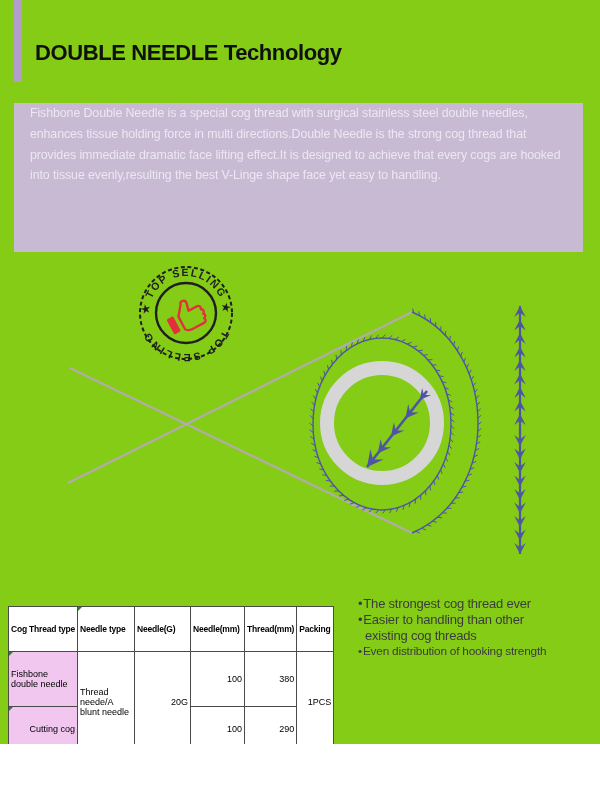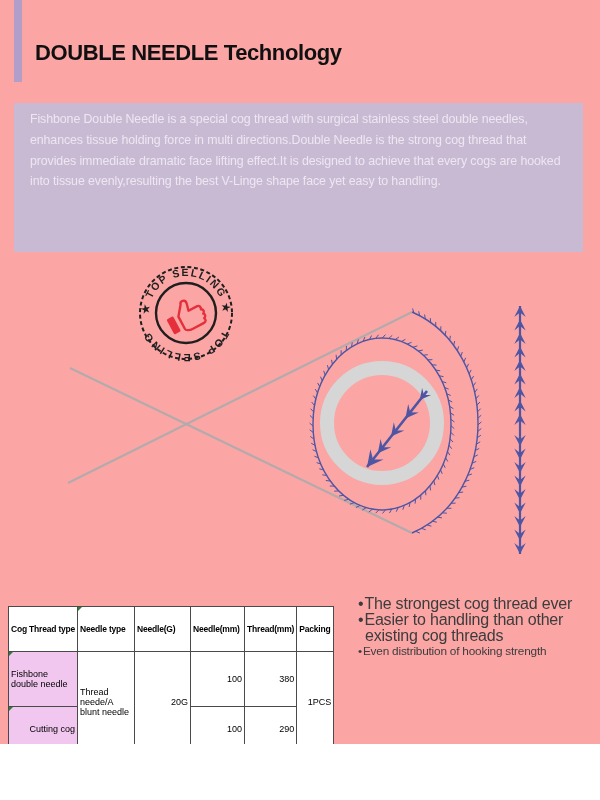--- a/index.html
+++ b/index.html
@@ -3,27 +3,27 @@
 <meta charset="utf-8">
 <style>
   :root{
     --accent:#b29fc9; --desc-bg:#c9bad3; --desc-text:#ece7f2;
     --pink:#f1c7ef; --stamp-red:#e5303c; --thread-blue:#4e55a3;
     --ring-gray:#d6d6d6; --line-gray:#b3abab; --stamp-black:#1f1f1f;
     --table-border:#4a4a4a; --text-dark:#3c3c3c;
   }
   *{margin:0;padding:0;box-sizing:border-box;}
   html,body{width:600px;height:800px;background:#fff;font-family:"Liberation Sans",sans-serif;}
-  #page{position:relative;width:600px;height:744px;background:#fca5a5;overflow:hidden;}
+  #page{position:relative;width:600px;height:744px;background:#84cc16;overflow:hidden;}
 
   .accent-bar{position:absolute;left:14px;top:0;width:8px;height:82px;background:var(--accent);}
   .page-title{position:absolute;left:35px;top:40px;font-size:22px;font-weight:bold;color:#101010;letter-spacing:-0.4px;}
 
   .desc-box{position:absolute;left:14px;top:103px;width:569px;height:149px;background:var(--desc-bg);
-    padding:6px 16px;color:var(--desc-text);font-size:12.4px;line-height:20.8px;letter-spacing:-0.1px;}
+    padding:0 16px;color:var(--desc-text);font-size:12.4px;line-height:20.8px;letter-spacing:-0.1px;}
 
   #illus{position:absolute;left:0;top:260px;width:600px;height:340px;}
   .gline{stroke:var(--line-gray);stroke-width:2.2;fill:none;}
   .ring{stroke:var(--ring-gray);stroke-width:14;fill:none;}
   .bluepath{stroke:var(--thread-blue);stroke-width:1.4;fill:none;}
   .cArrow{stroke:var(--thread-blue);stroke-width:2.6;}
   .vline{stroke:var(--thread-blue);stroke-width:2.2;}
   .barbset line{stroke:var(--thread-blue);stroke-width:1;}
   .darts path{fill:var(--thread-blue);}
   .stamp-ring{stroke:var(--stamp-black);fill:none;}
@@ -37,21 +37,21 @@
   table.spec th,table.spec td{border:1px solid var(--table-border);padding:17px 2px;overflow:hidden;}
   table.spec th{font-weight:bold;font-size:8.5px;text-align:left;height:13px;letter-spacing:-0.2px;white-space:nowrap;}
   table.spec td{height:24px;}
   td.pink{background:var(--pink);margin-left:24px;}
   td.ctr,th.ctr{text-align:right;}
   tr.stub td{height:7px;padding:0;}
   .flag{position:relative;}
   .flag::before{content:"";position:absolute;top:0;left:0;border-top:4px solid #2f7d32;border-right:4px solid transparent;}
 
   .features{position:absolute;left:358px;top:596px;width:240px;color:var(--text-dark);list-style:none;}
-  .features li{font-size:16px;line-height:16px;padding-left:7px;text-indent:-7px;white-space:pre-line;letter-spacing:-0.2px;}
+  .features li{font-size:13px;line-height:16px;padding-left:7px;text-indent:-7px;white-space:pre-line;letter-spacing:-0.2px;}
   .features li.sm{font-size:11.8px;line-height:15px;}
   .blt{margin-right:1px;}
 </style>
 </head>
 <body>
 
 <div id="page">
 
   <div class="accent-bar"></div>
   <h1 class="page-title">DOUBLE NEEDLE Technology</h1>

